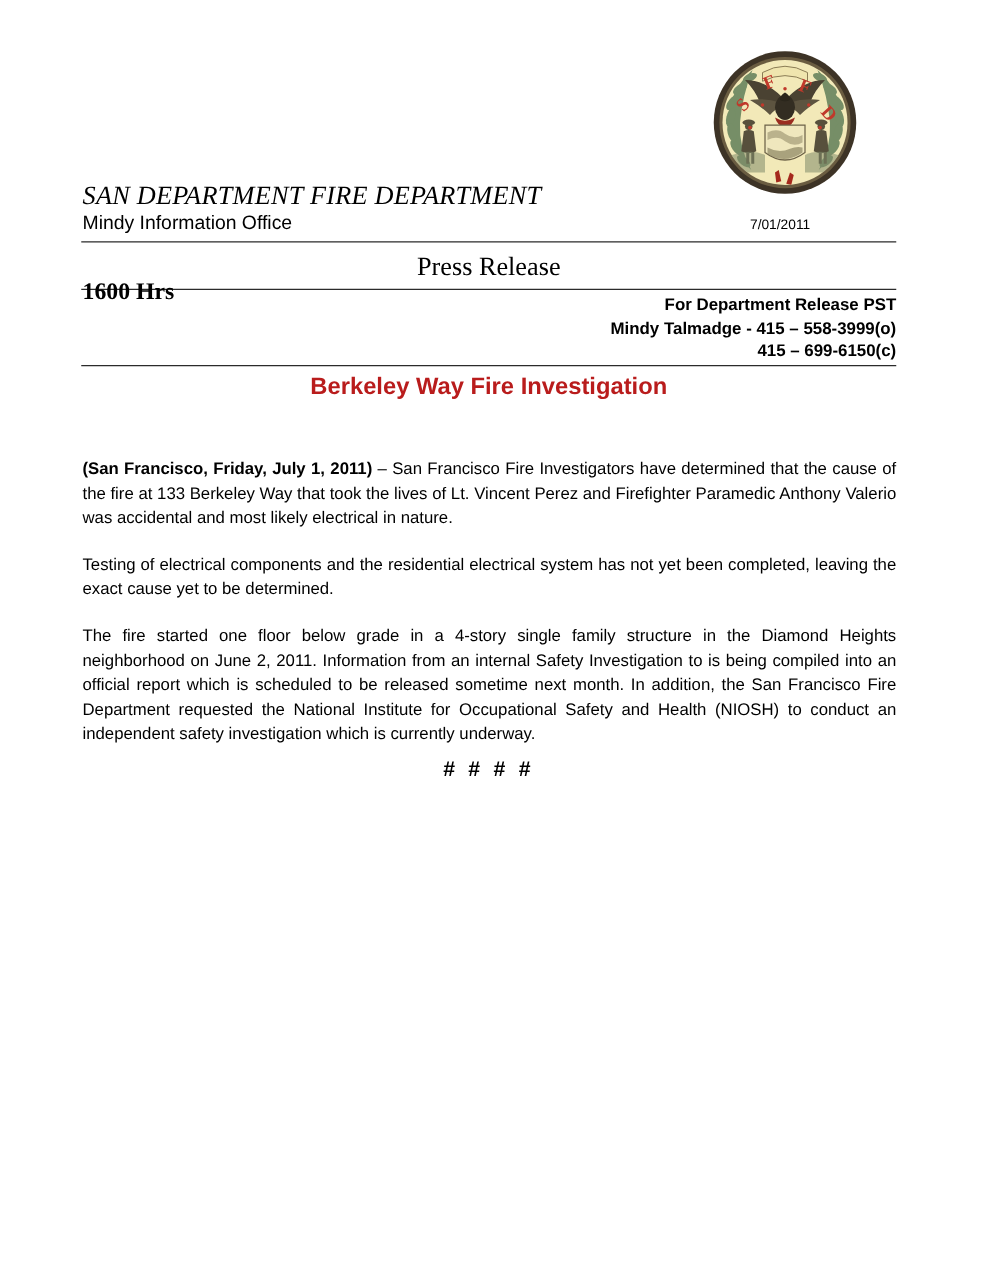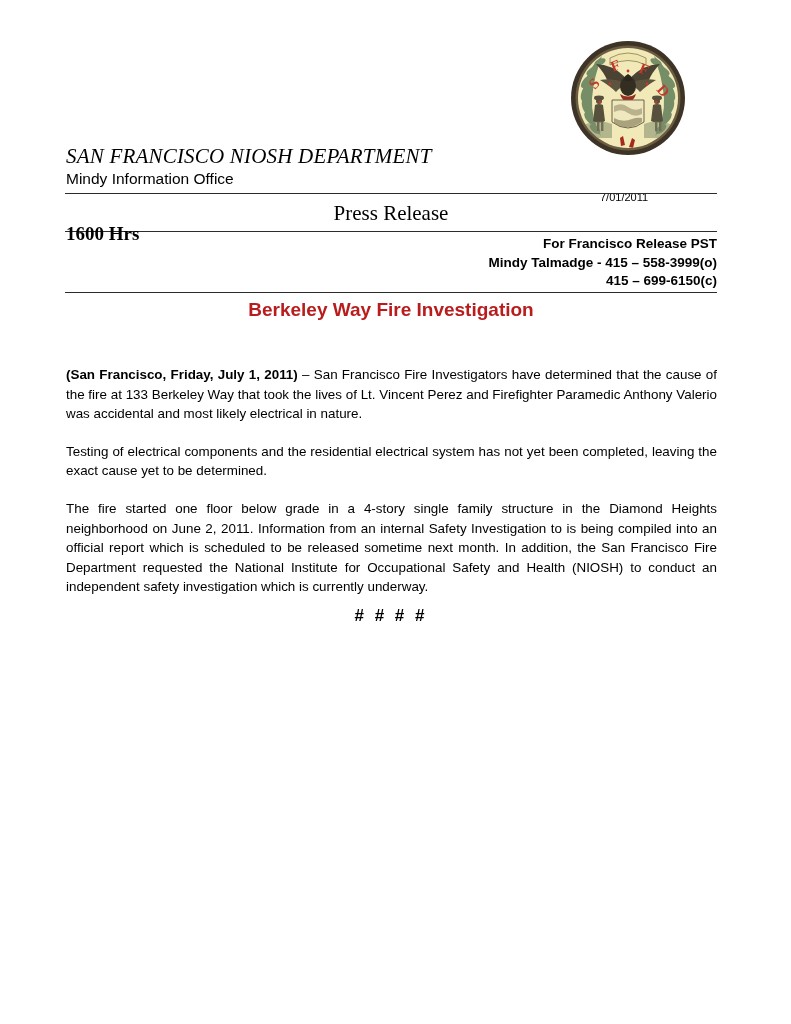--- a/index.html
+++ b/index.html
@@ -51,21 +51,20 @@
     font-size: 15.5px;
     white-space: nowrap;
   }
   .header-date {
     position: absolute;
     left: 600px;
     top: 174px;
     font-family: "Liberation Sans", sans-serif;
     font-size: 11px;
     white-space: nowrap;
-    margin-top: 17px;
   }
 
   
   .rule {
     position: absolute;
     left: 65px;
     width: 652px;
     height: 0;
     border-top: 1.6px solid #2b2b2b;
   }
@@ -241,31 +240,31 @@
           <circle cx="32" cy="64" r="1.5"></circle>
           <circle cx="42" cy="46" r="1.4"></circle>
           <circle cx="60" cy="33" r="1.4"></circle>
           <circle cx="79" cy="46" r="1.4"></circle>
           <circle cx="88" cy="64" r="1.5"></circle>
         </g>
       </g>
     </svg>
   </div>
 
-  <div class="dept-name">SAN FRANCISCO NIOSH DEPARTMENT</div>
+  <div class="dept-name">SAN DEPARTMENT FIRE DEPARTMENT</div>
   <div class="dept-sub">Mindy Information Office</div>
   <div class="header-date">7/01/2011</div>
 
   <div class="rule rule-1"></div>
   <div class="press-release">Press Release</div>
   <div class="rule rule-2"></div>
 
   <div class="hrs">1600 Hrs</div>
   <div class="contact">
-    <div>For Francisco Release PST</div>
+    <div>For Department Release PST</div>
     <div>Mindy Talmadge - 415 – 558-3999(o)</div>
     <div>415 – 699-6150(c)</div>
   </div>
 
   <div class="rule rule-3"></div>
 
   <div class="headline">Berkeley Way Fire Investigation</div>
 
   <div class="body-area">
     <p><span class="dateline">(San Francisco, Friday, July 1, 2011)</span><span> – San Francisco Fire Investigators have determined that the cause of the fire at 133 Berkeley Way that took the lives of Lt. Vincent Perez and Firefighter Paramedic Anthony Valerio was accidental and most likely electrical in nature.</span></p>

